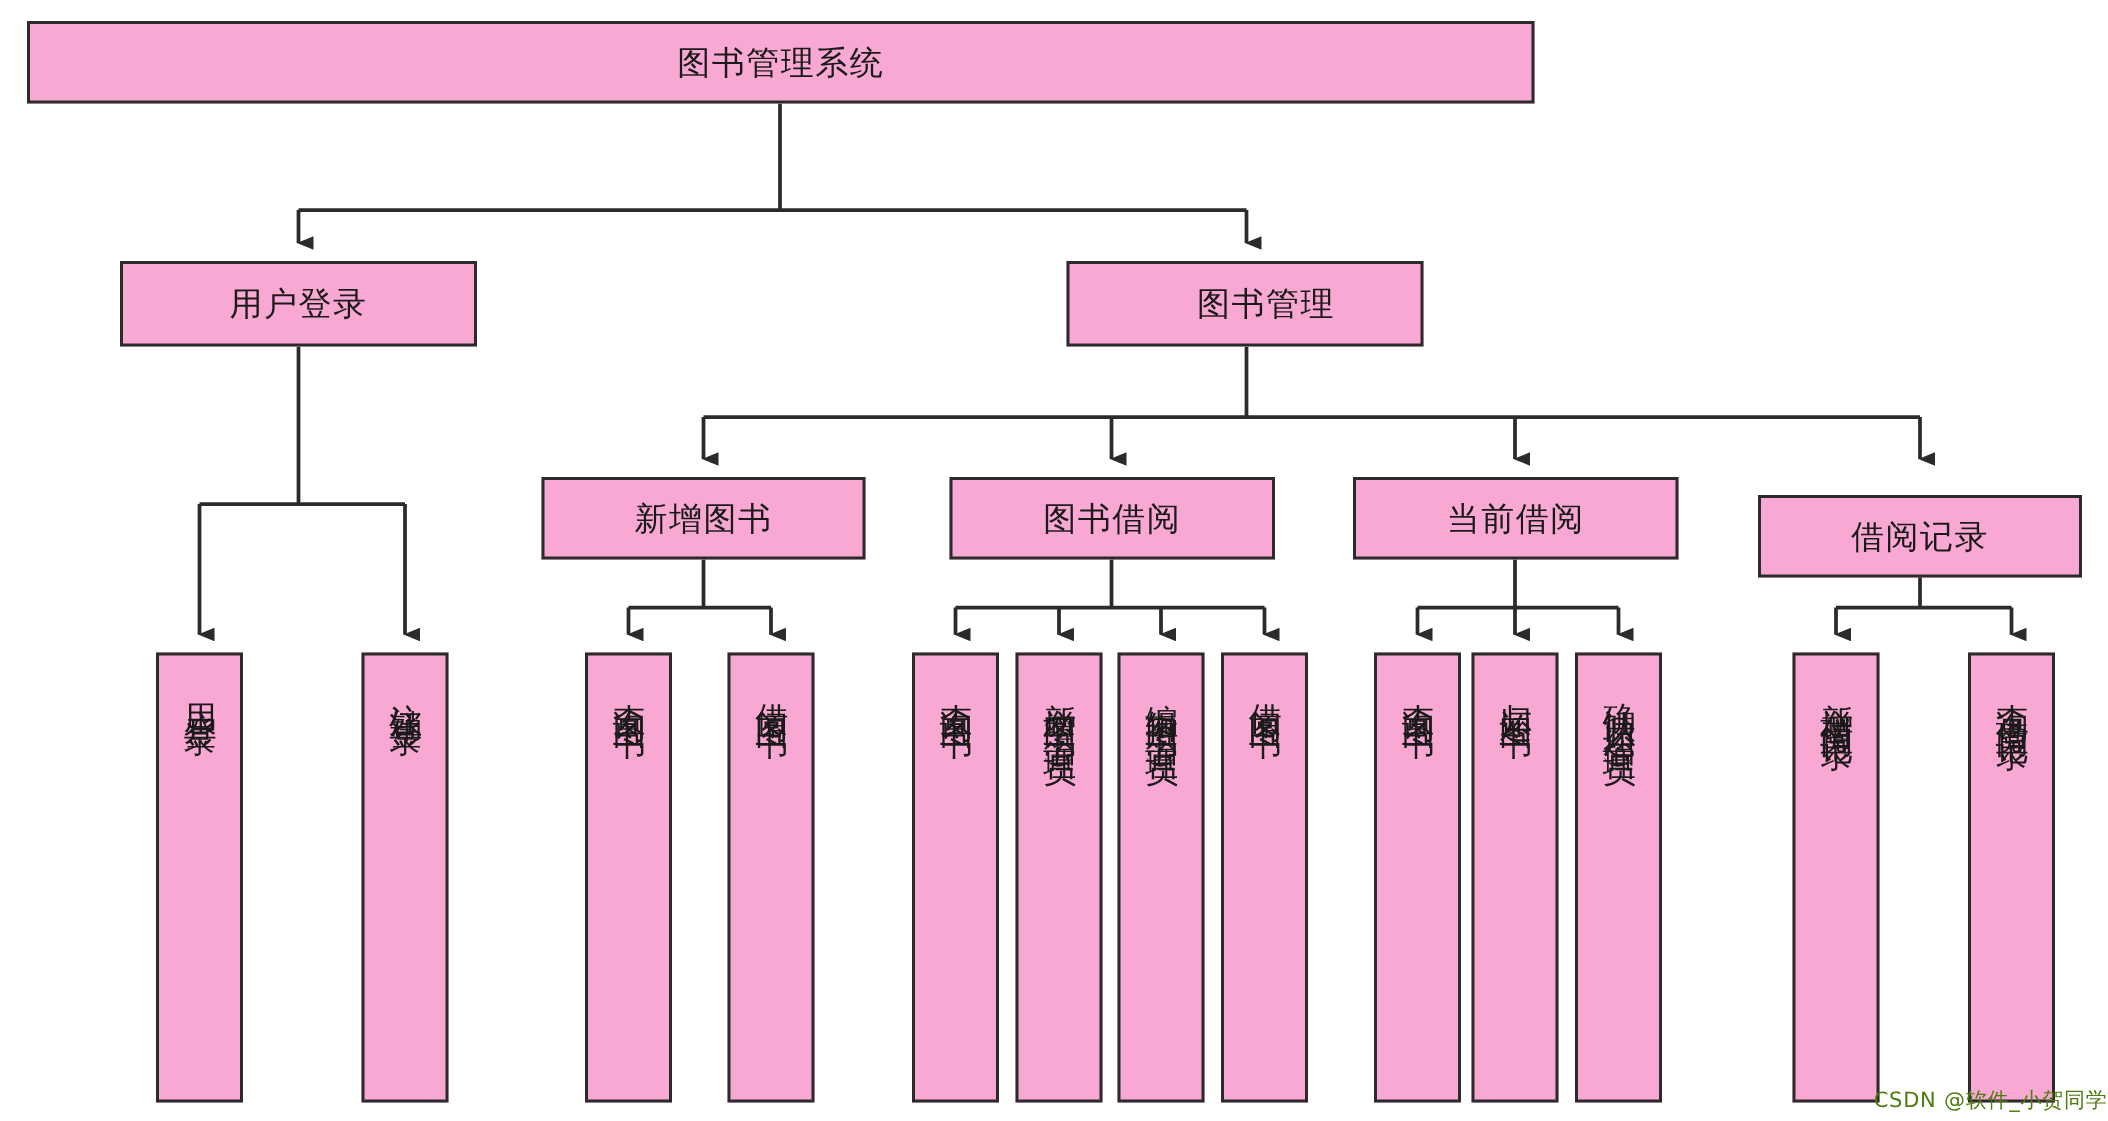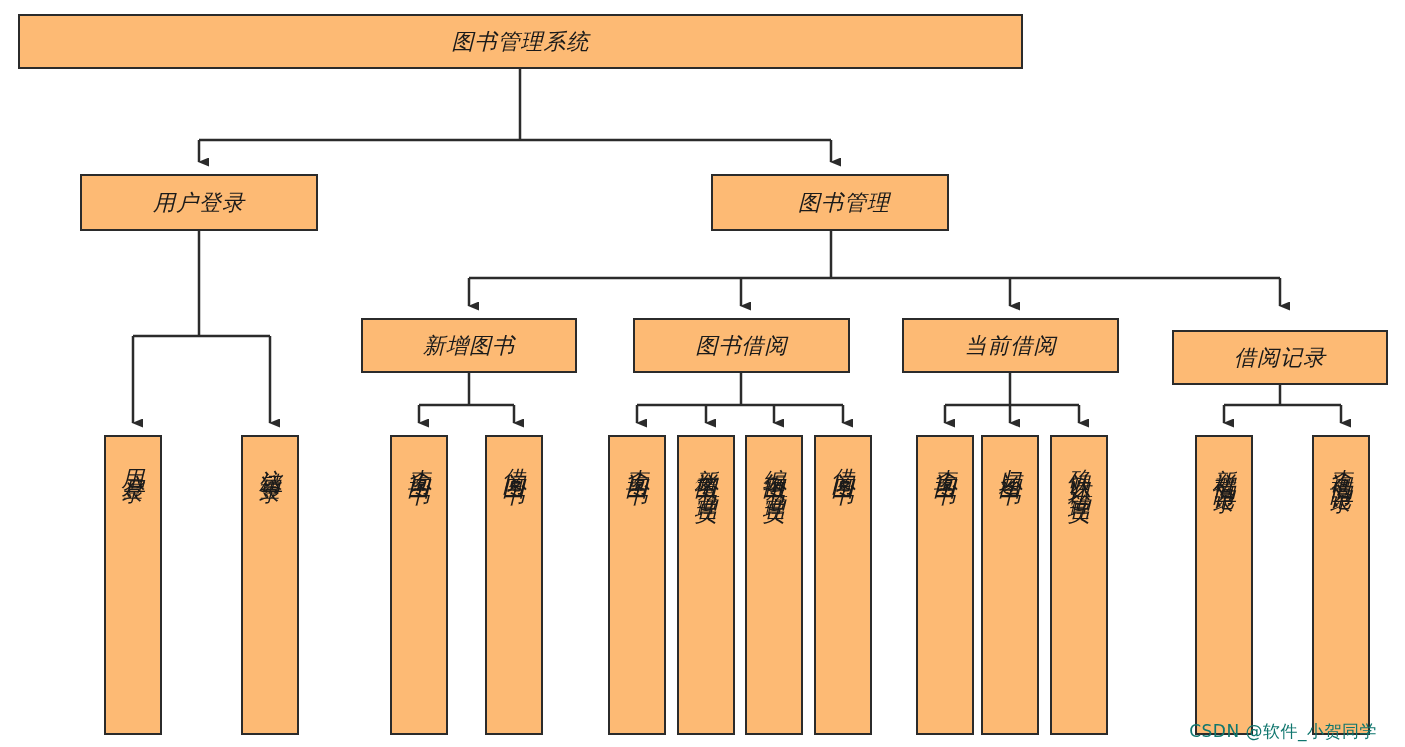--- a/index.html
+++ b/index.html
@@ -22,51 +22,50 @@
     position: absolute;
     left: 0;
     top: 0;
     width: 1405px;
     height: 747px;
     pointer-events: none;
   }
   .node {
     position: absolute;
     box-sizing: border-box;
-    background: #fdba74;
+    background: #f9a8d4;
     border: 2px solid #2b2b2b;
     display: flex;
     align-items: center;
     justify-content: center;
     color: #1a1a1a;
-    font-style: italic;
   }
   .node.horiz {
     font-size: 22px;
     letter-spacing: 1px;
   }
   .node.vert {
     align-items: flex-start;
     justify-content: center;
     padding-top: 14px;
     font-size: 22px;
   }
   .node.vert .vtext {
     writing-mode: vertical-rl;
     text-orientation: upright;
     letter-spacing: 5px;
     line-height: 1.05;
     white-space: nowrap;
   }
   .watermark {
     position: absolute;
-    right: 28px;
+    right: 0;
     bottom: 4px;
-    font-size: 17px;
-    color: #0f766e;
+    font-size: 14px;
+    color: #4d7c0f;
     letter-spacing: 0.5px;
     white-space: nowrap;
   }
 </style>
 </head>
 <body>
 
 <div id="canvas">
 
   <svg class="wires" viewBox="0 0 1405 747" xmlns="http://www.w3.org/2000/svg">

